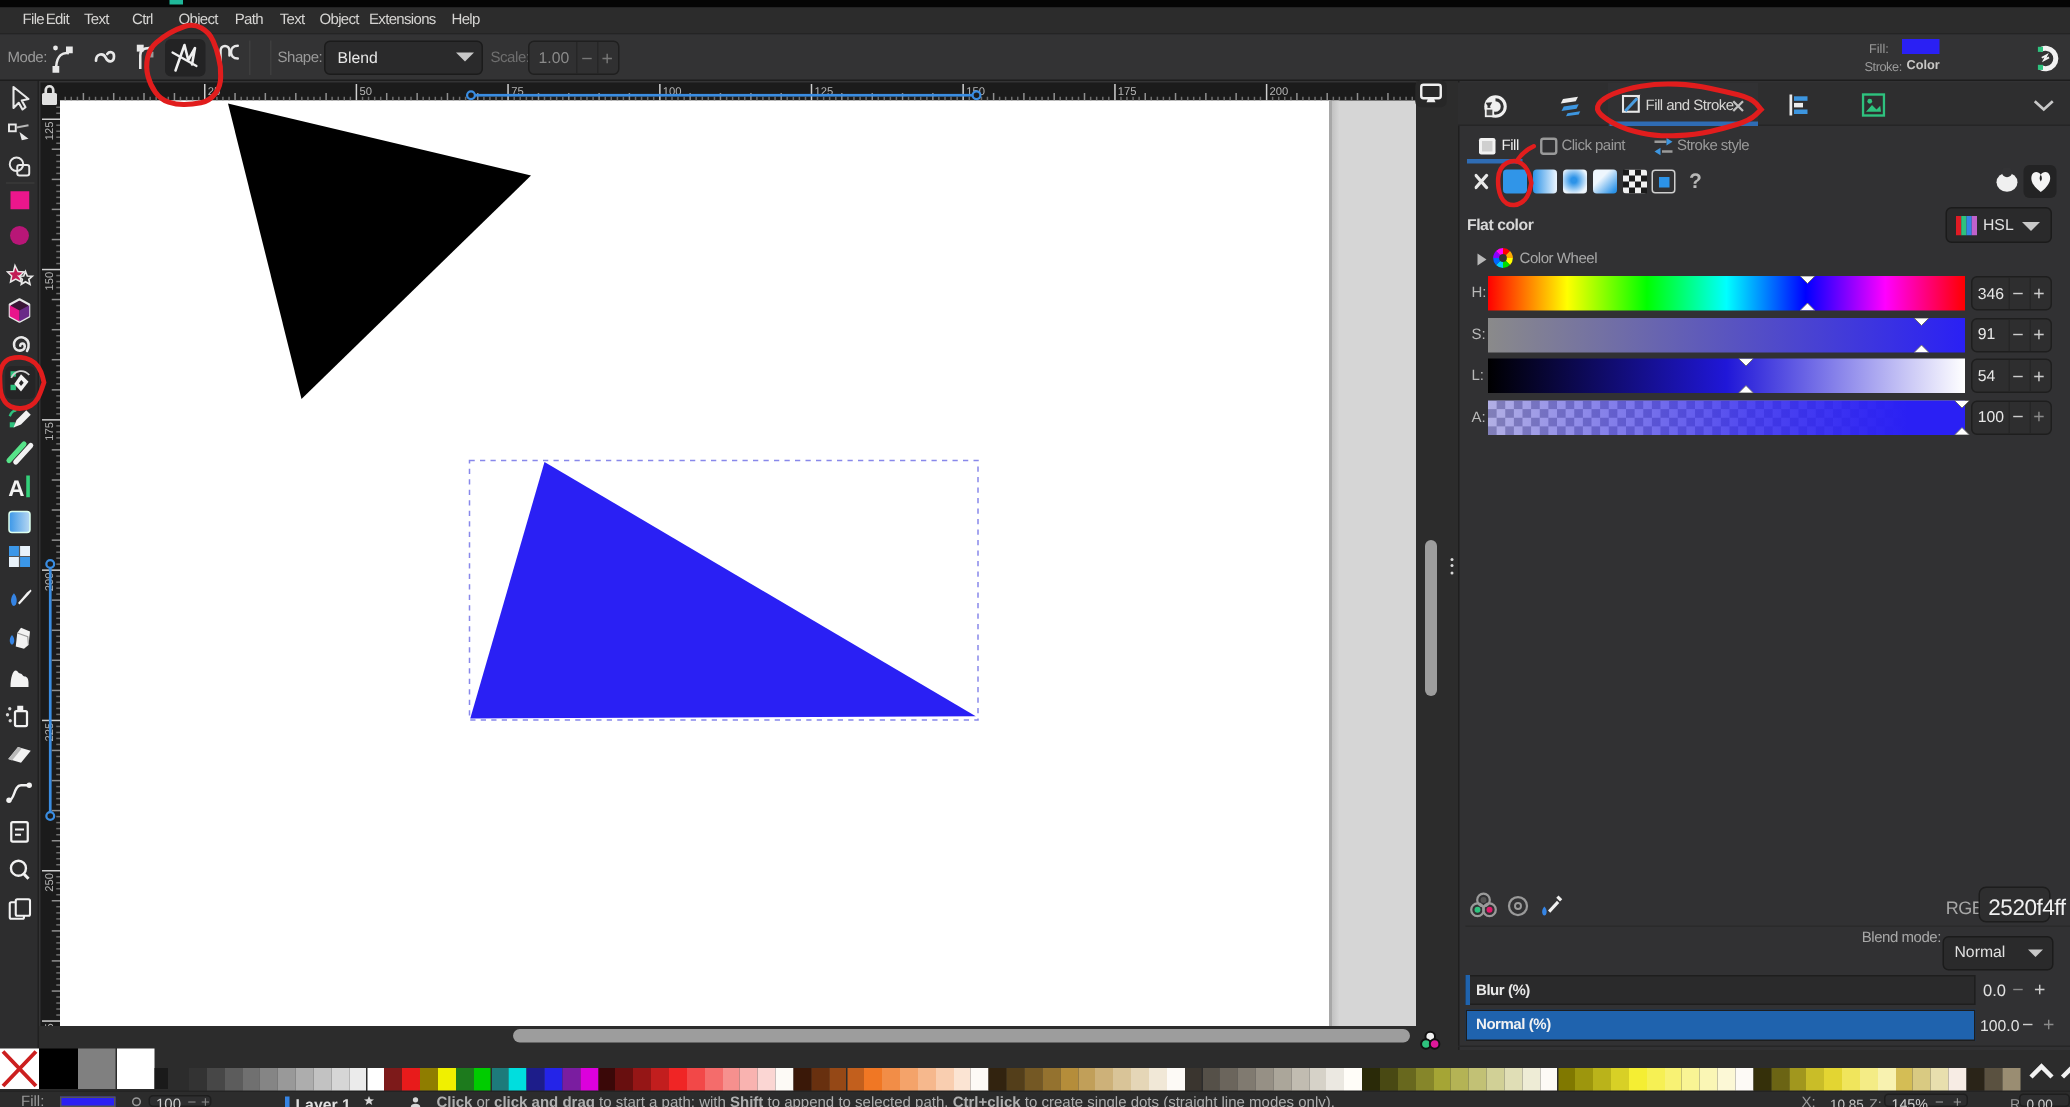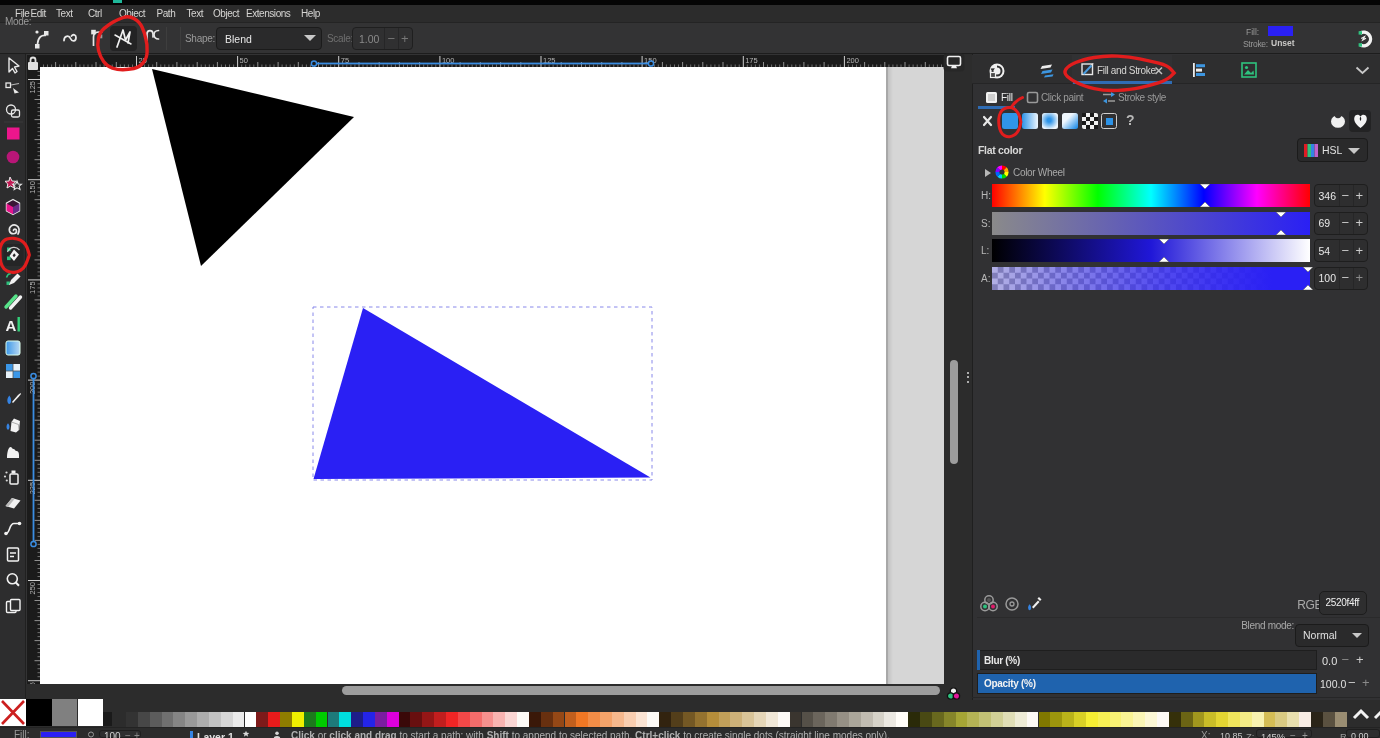--- a/index.html
+++ b/index.html
@@ -29,21 +29,21 @@
 <div class="txt" style="left:15px;top:8px;font-size:10px;color:#d6d5d3;letter-spacing:-0.45px">File</div>
 <div class="txt" style="left:30.5px;top:8px;font-size:10px;color:#d6d5d3;letter-spacing:-0.45px">Edit</div>
 <div class="txt" style="left:56px;top:8px;font-size:10px;color:#d6d5d3;letter-spacing:-0.45px">Text</div>
 <div class="txt" style="left:88px;top:8px;font-size:10px;color:#d6d5d3;letter-spacing:-0.45px">Ctrl</div>
 <div class="txt" style="left:119px;top:8px;font-size:10px;color:#d6d5d3;letter-spacing:-0.45px">Object</div>
 <div class="txt" style="left:156.5px;top:8px;font-size:10px;color:#d6d5d3;letter-spacing:-0.45px">Path</div>
 <div class="txt" style="left:186.5px;top:8px;font-size:10px;color:#d6d5d3;letter-spacing:-0.45px">Text</div>
 <div class="txt" style="left:213px;top:8px;font-size:10px;color:#d6d5d3;letter-spacing:-0.45px">Object</div>
 <div class="txt" style="left:246px;top:8px;font-size:10px;color:#d6d5d3;letter-spacing:-0.45px">Extensions</div>
 <div class="txt" style="left:301px;top:8px;font-size:10px;color:#d6d5d3;letter-spacing:-0.45px">Help</div>
-<div class="txt" style="left:5px;top:16px;font-size:10px;color:#9a9a9a;letter-spacing:-0.3px">Mode:</div>
+<div class="txt" style="left:5px;top:33px;font-size:10px;color:#9a9a9a;letter-spacing:-0.3px">Mode:</div>
 <svg class="abs" style="left:0;top:23px" width="420" height="31" viewBox="0 0 420 31">
 <rect x="110" y="3" width="27" height="25" rx="4" fill="#232324"></rect>
 
 <circle cx="37" cy="9" r="1.6" fill="#e8e8e8"></circle>
 <rect x="35" y="21" width="4.5" height="4.5" fill="#e8e8e8"></rect>
 <rect x="44" y="8" width="4.5" height="4.5" fill="#e8e8e8"></rect>
 <path d="M37.5 21 C38 14 42 11.5 46 12.5" stroke="#e8e8e8" stroke-width="1.7" fill="none"></path>
 
 <path d="M64 17.5 C64 12.5 69 12 70.5 15.5 C72 19 76 18.8 76 14.5 C76 11.5 73 11 71.5 13" stroke="#e8e8e8" stroke-width="1.8" fill="none" stroke-linecap="round"></path>
 
@@ -68,21 +68,21 @@
 <div class="txt" style="left:327px;top:33px;font-size:10px;color:#6f6f6f;letter-spacing:-0.3px">Scale:</div>
 <div class="abs" style="left:352px;top:27px;width:61px;height:23px;background:#303031;border:1px solid #1f1f1f;border-radius:4px"></div>
 <div class="txt" style="left:359px;top:32.5px;font-size:10.5px;color:#8a8a8a;">1.00</div>
 <div class="abs" style="left:384px;top:28px;width:1px;height:21px;background:#262627"></div>
 <div class="abs" style="left:398px;top:28px;width:1px;height:21px;background:#262627"></div>
 <div class="txt" style="left:387.5px;top:31px;font-size:13px;color:#777;">−</div>
 <div class="txt" style="left:401px;top:31px;font-size:13px;color:#777;">+</div>
 <div class="txt" style="left:1246px;top:27px;font-size:8.5px;color:#9a9a9a;">Fill:</div>
 <div class="abs" style="left:1268px;top:26px;width:25px;height:9.5px;background:#2a20f4"></div>
 <div class="txt" style="left:1243px;top:38.5px;font-size:8.5px;color:#9a9a9a;letter-spacing:-0.3px">Stroke:</div>
-<div class="txt" style="left:1271px;top:38px;font-size:8.5px;color:#c9c8c6;"><b>Unset</b></div>
+<div class="txt" style="left:1271px;top:38px;font-size:8.5px;color:#c9c8c6;"><b>Color</b></div>
 <svg class="abs" style="left:1355px;top:29px" width="22" height="20" viewBox="0 0 22 20">
 <path d="M5.2 4.2 A6.8 6.8 0 1 1 5.2 15.8" stroke="#f2f2f2" stroke-width="3.4" fill="none"></path>
 <rect x="3.6" y="2.2" width="3.4" height="3.4" fill="#2ec27e"></rect>
 <rect x="3.6" y="14.2" width="3.4" height="3.4" fill="#2ec27e"></rect>
 <path d="M6.2 9.5 L9.4 7.8 L7.8 11 L11 9.3" stroke="#f2f2f2" stroke-width="1.3" fill="none"></path>
 </svg>
 <svg class="abs" style="left:0;top:54px" width="27" height="646" viewBox="0 0 27 646">
 <rect x="3.5" y="190" width="20" height="22" rx="4" fill="#252526"></rect>
 <path d="M9 4 L9 18 L12.5 14.5 L15 19 L17 17.5 L14.5 13 L19 12 Z" fill="none" stroke="#e8e8e8" stroke-width="1.4" stroke-linejoin="round"></path>
 <rect x="6" y="29" width="4.5" height="4.5" fill="none" stroke="#e8e8e8" stroke-width="1.3"></rect>
@@ -696,21 +696,21 @@
 <div class="abs" style="left:1352.5px;top:185px;width:1px;height:21px;background:#262627"></div>
 <div class="txt" style="left:1341.5px;top:187.5px;font-size:13px;color:#cccccc;">−</div>
 <div class="txt" style="left:1355.5px;top:187.5px;font-size:13px;color:#cccccc;">+</div>
 <div class="txt" style="left:981px;top:217.5px;font-size:10px;color:#b8b8b8;">S:</div>
 <div class="abs" style="left:992px;top:211.5px;width:318px;height:23px;background:linear-gradient(90deg,#8a8a8a,#2a20f4)"></div>
 <svg class="abs" style="left:1276.4px;top:211.5px" width="10" height="23.0">
       <path d="M0 0 L10 0 L5 5 Z" fill="#fff" stroke="#666" stroke-width="0.6"></path>
       <path d="M0 23.0 L10 23.0 L5 18.0 Z" fill="#fff" stroke="#666" stroke-width="0.6"></path>
     </svg>
 <div class="abs" style="left:1314px;top:211.5px;width:54px;height:23px;background:#2e2e2f;border:1px solid #1e1e1e;border-radius:4px"></div>
-<div class="txt" style="left:1318.5px;top:217.0px;font-size:10.5px;color:#e8e8e8;">69</div>
+<div class="txt" style="left:1318.5px;top:217.0px;font-size:10.5px;color:#e8e8e8;">91</div>
 <div class="abs" style="left:1338.5px;top:212.5px;width:1px;height:21px;background:#262627"></div>
 <div class="abs" style="left:1352.5px;top:212.5px;width:1px;height:21px;background:#262627"></div>
 <div class="txt" style="left:1341.5px;top:215.0px;font-size:13px;color:#cccccc;">−</div>
 <div class="txt" style="left:1355.5px;top:215.0px;font-size:13px;color:#cccccc;">+</div>
 <div class="txt" style="left:981px;top:245px;font-size:10px;color:#b8b8b8;">L:</div>
 <div class="abs" style="left:992px;top:239px;width:318px;height:23px;background:linear-gradient(90deg,#000 0%,#2017d8 50%,#ffffff 100%)"></div>
 <svg class="abs" style="left:1158.7px;top:239px" width="10" height="23">
       <path d="M0 0 L10 0 L5 5 Z" fill="#fff" stroke="#666" stroke-width="0.6"></path>
       <path d="M0 23 L10 23 L5 18 Z" fill="#fff" stroke="#666" stroke-width="0.6"></path>
     </svg>
@@ -744,37 +744,37 @@
 <circle cx="8" cy="8" r="6" fill="none" stroke="#9a9a9a" stroke-width="1.5"></circle>
       <circle cx="8" cy="8" r="2" fill="none" stroke="#9a9a9a" stroke-width="1.3"></circle>
 </svg>
 <svg class="abs" style="left:1026px;top:594px" width="18" height="18" viewBox="0 0 18 18">
 <path d="M2.5 15.5 C1.5 13.5 2.5 11.5 3.6 10.3 C4.7 11.5 5.7 13.5 4.7 15.5 C4.1 16.6 3.1 16.6 2.5 15.5 Z" fill="#3584e4"></path>
 <path d="M6 13 L12 6.5 L13.5 8 L7.5 14.5 Z" fill="#f0f0f0"></path>
 <path d="M11.5 4.5 L13 3 L15.5 5.5 L14 7 Z" fill="#f0f0f0"></path>
 </svg>
 <div class="txt" style="right:47px;top:598px;font-size:12px;color:#a8a8a8;letter-spacing:-0.3px">RGBA:</div>
 <div class="abs" style="left:1319px;top:590.5px;width:48px;height:24.5px;background:#2e2e2f;border:1px solid #1d1d1d;border-radius:5px"></div>
-<div class="txt" style="left:1325.5px;top:597px;font-size:10px;color:#f0f0f0;letter-spacing:-0.3px">2520f4ff</div>
+<div class="txt" style="left:1325.5px;top:597px;font-size:15px;color:#f0f0f0;letter-spacing:-0.3px">2520f4ff</div>
 <div class="abs" style="left:977px;top:617px;width:403px;height:1px;background:#2a2a2b"></div>
 <div class="abs" style="left:972px;top:697px;width:408px;height:1px;background:#262627"></div>
 <div class="txt" style="right:86px;top:620px;font-size:10px;color:#a8a8a8;letter-spacing:-0.3px">Blend mode:</div>
 <div class="abs" style="left:1295px;top:623.5px;width:74px;height:23px;background:#2a2a2b;border:1px solid #1b1b1b;border-radius:4px"></div>
 <div class="txt" style="left:1303px;top:629px;font-size:10.5px;color:#e0e0e0;">Normal</div>
 <svg class="abs" style="left:1351px;top:632px" width="12" height="7">
       <path d="M1 1 L11 1 L6 6 Z" fill="#c8c8c8"></path>
     </svg>
 <div class="abs" style="left:977px;top:650px;width:340px;height:20px;background:#2a2a2b;border:1px solid #1e1e1e"></div>
 <div class="abs" style="left:977px;top:650px;width:3px;height:20px;background:#1f63ae"></div>
 <div class="txt" style="left:984px;top:654.5px;font-size:10px;color:#e8e8e8;letter-spacing:-0.3px"><b>Blur (%)</b></div>
 <div class="txt" style="left:1322px;top:654.5px;font-size:11px;color:#e0e0e0;">0.0</div>
 <div class="txt" style="left:1341.5px;top:651.5px;font-size:13px;color:#8a8a8a;">−</div>
 <div class="txt" style="left:1356px;top:651.5px;font-size:13px;color:#cccccc;">+</div>
 <div class="abs" style="left:977px;top:673px;width:340px;height:21px;background:#1f63ae;border:1px solid #1e1e1e"></div>
-<div class="txt" style="left:984px;top:678px;font-size:10px;color:#f2f2f2;letter-spacing:-0.3px"><b>Opacity (%)</b></div>
+<div class="txt" style="left:984px;top:678px;font-size:10px;color:#f2f2f2;letter-spacing:-0.3px"><b>Normal (%)</b></div>
 <div class="txt" style="left:1320px;top:678px;font-size:10.5px;color:#e0e0e0;">100.0</div>
 <div class="txt" style="left:1348px;top:675px;font-size:13px;color:#cccccc;">−</div>
 <div class="txt" style="left:1362px;top:675px;font-size:13px;color:#8a8a8a;">+</div>
 <div class="abs" style="left:0px;top:699px;width:25.5px;height:27px;background:#ffffff"></div>
 <svg class="abs" style="left:0;top:699px" width="26" height="27">
       <path d="M2 2 L24 25 M24 2 L2 25" stroke="#cc1f1f" stroke-width="2.6"></path>
     </svg>
 <div class="abs" style="left:26px;top:699px;width:25.5px;height:27px;background:#000000"></div>
 <div class="abs" style="left:52px;top:699px;width:25px;height:27px;background:#808080"></div>
 <div class="abs" style="left:77.5px;top:699px;width:25.5px;height:27px;background:#ffffff"></div>

